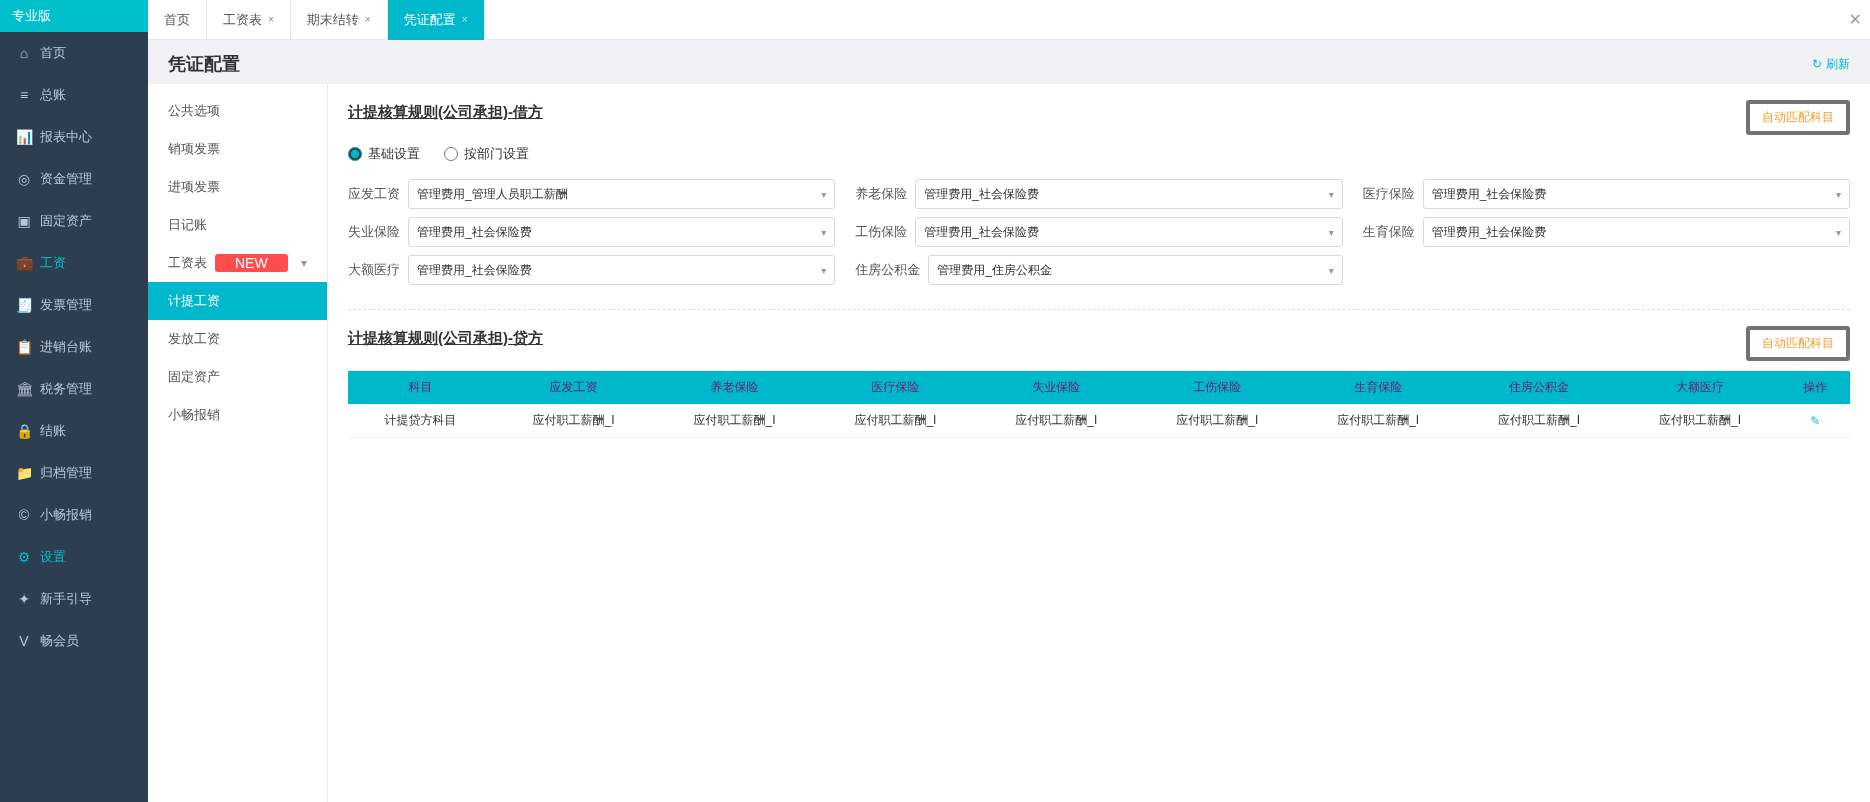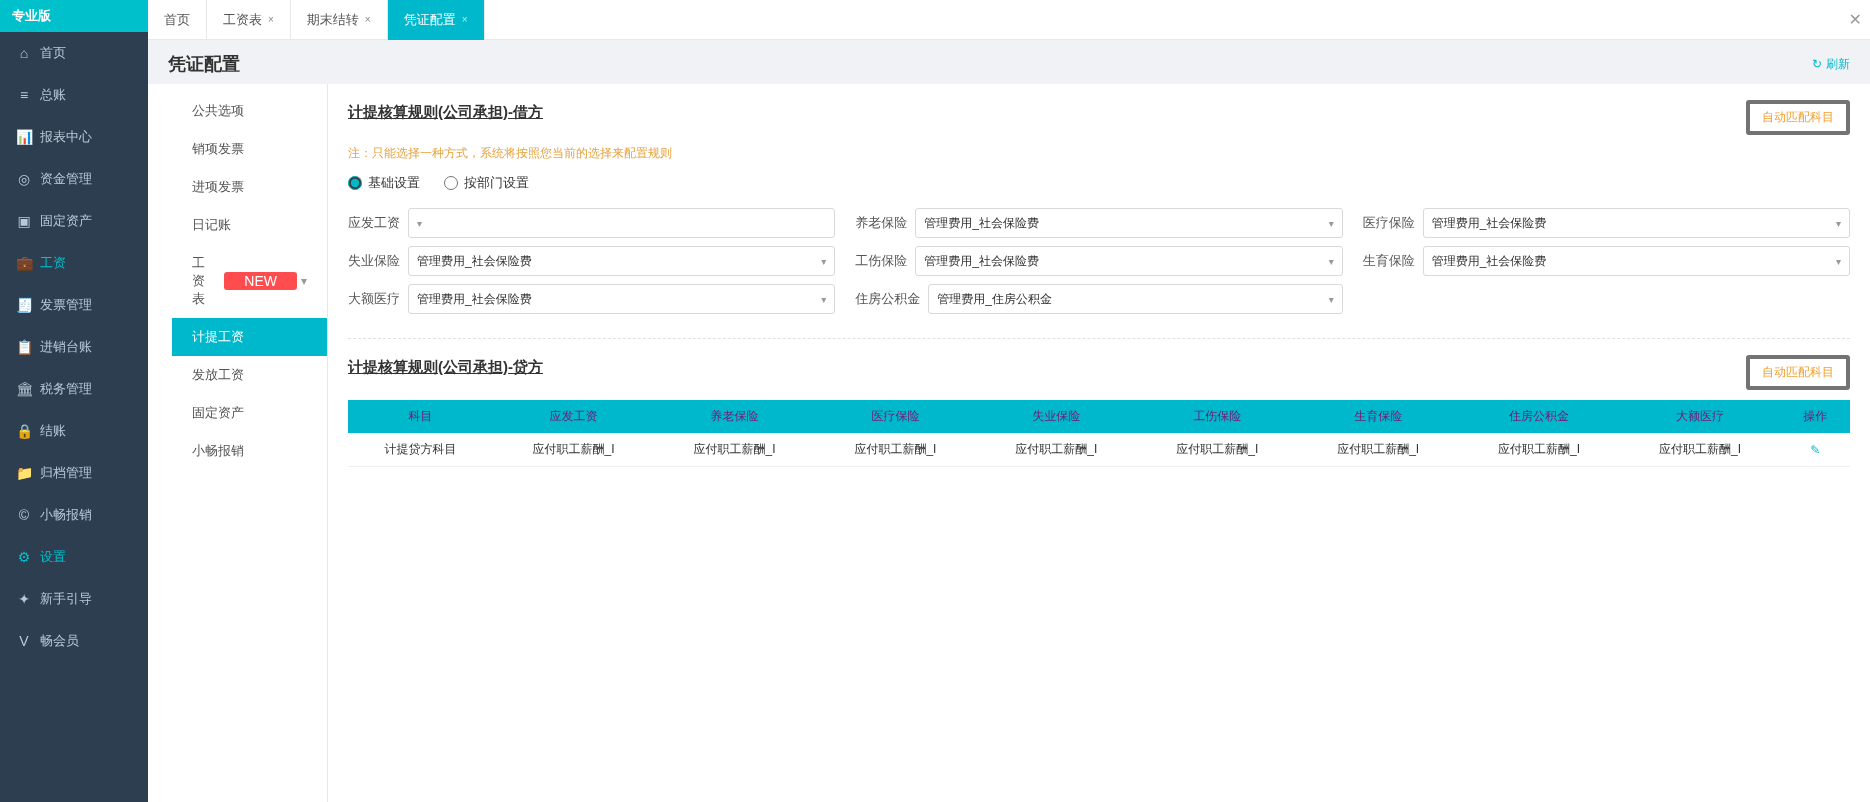--- a/index.html
+++ b/index.html
@@ -11,21 +11,21 @@
       background: #2d3e50;
       height: 100%;
       display: flex;
       flex-direction: column;
       flex-shrink: 0;
     }
     .sidebar-header {
       background: #00c0cc;
       color: white;
       font-size: 13px;
-      font-weight: bold;
+      font-weight: normal;
       padding: 8px 12px;
       height: 32px;
       display: flex;
       align-items: center;
     }
     .sidebar-item {
       display: flex;
       align-items: center;
       padding: 12px 16px;
       color: #b8c8d8;
@@ -116,21 +116,20 @@
       overflow-y: auto;
     }
     .menu-item {
       padding: 10px 20px;
       color: #555;
       cursor: pointer;
       font-size: 13px;
       display: flex;
       align-items: center;
       justify-content: space-between;
-      margin-left: 24px;
     }
     .menu-item.active {
       background: #00b8cc;
       color: white;
     }
     .menu-item .new-badge {
       background: #ff4d4f;
       color: white;
       font-size: 14px;
       padding: 1px 20px;
@@ -414,36 +413,36 @@
       </div>
     </div>
 
     <div class="main-content">
 
       <div class="section">
         <div class="section-header">
           <span class="section-title">计提核算规则(公司承担)-借方</span>
           <button class="auto-btn">自动匹配科目</button>
         </div>
-        <div class="section-note">注：只能选择一种方式，系统将按照您当前的选择来配置规则</div>
         <div class="radio-group">
           <label class="radio-label">
             <input type="radio" name="setting-mode" class="radio-input" checked="" style="">
             <span>基础设置</span>
           </label>
           <label class="radio-label">
             <input type="radio" name="setting-mode" class="radio-input" style="">
             <span>按部门设置</span>
           </label>
         </div>
 
         <div class="form-grid">
           <div class="form-item">
             <span class="form-label">应发工资</span>
             <div class="form-select">
+              <span class="form-select-text">管理费用_管理人员职工薪酬</span>
               <span class="chevron">▾</span>
             </div>
           </div>
           <div class="form-item">
             <span class="form-label">养老保险</span>
             <div class="form-select">
               <span class="form-select-text">管理费用_社会保险费</span>
               <span class="chevron">▾</span>
             </div>
           </div>

